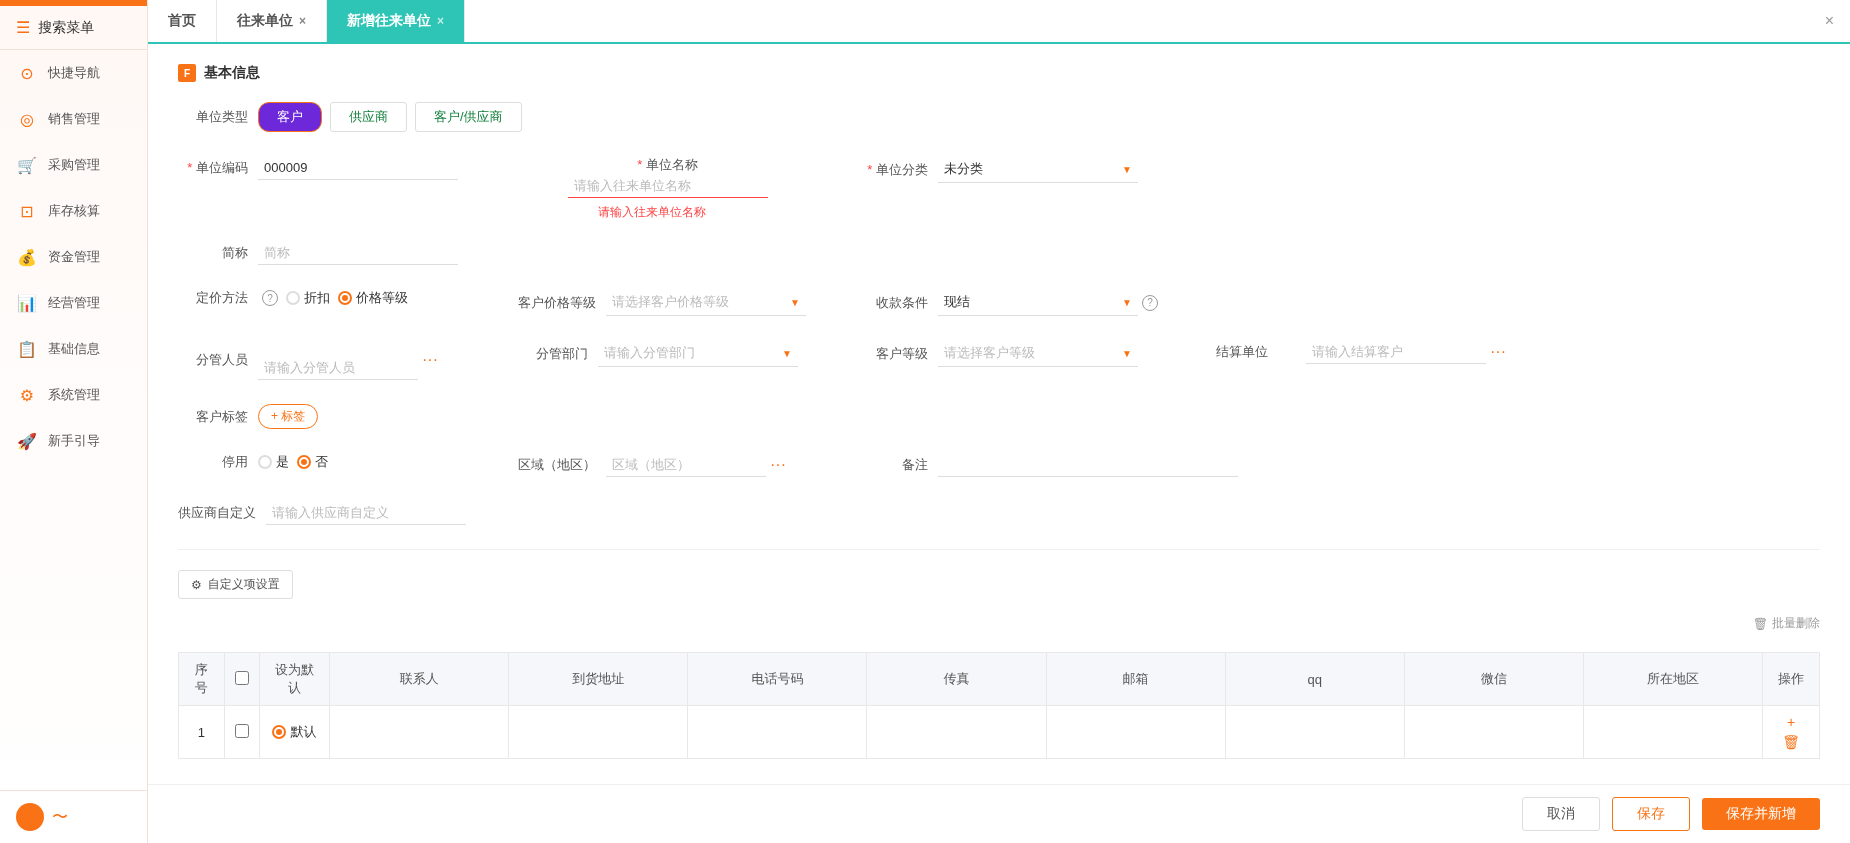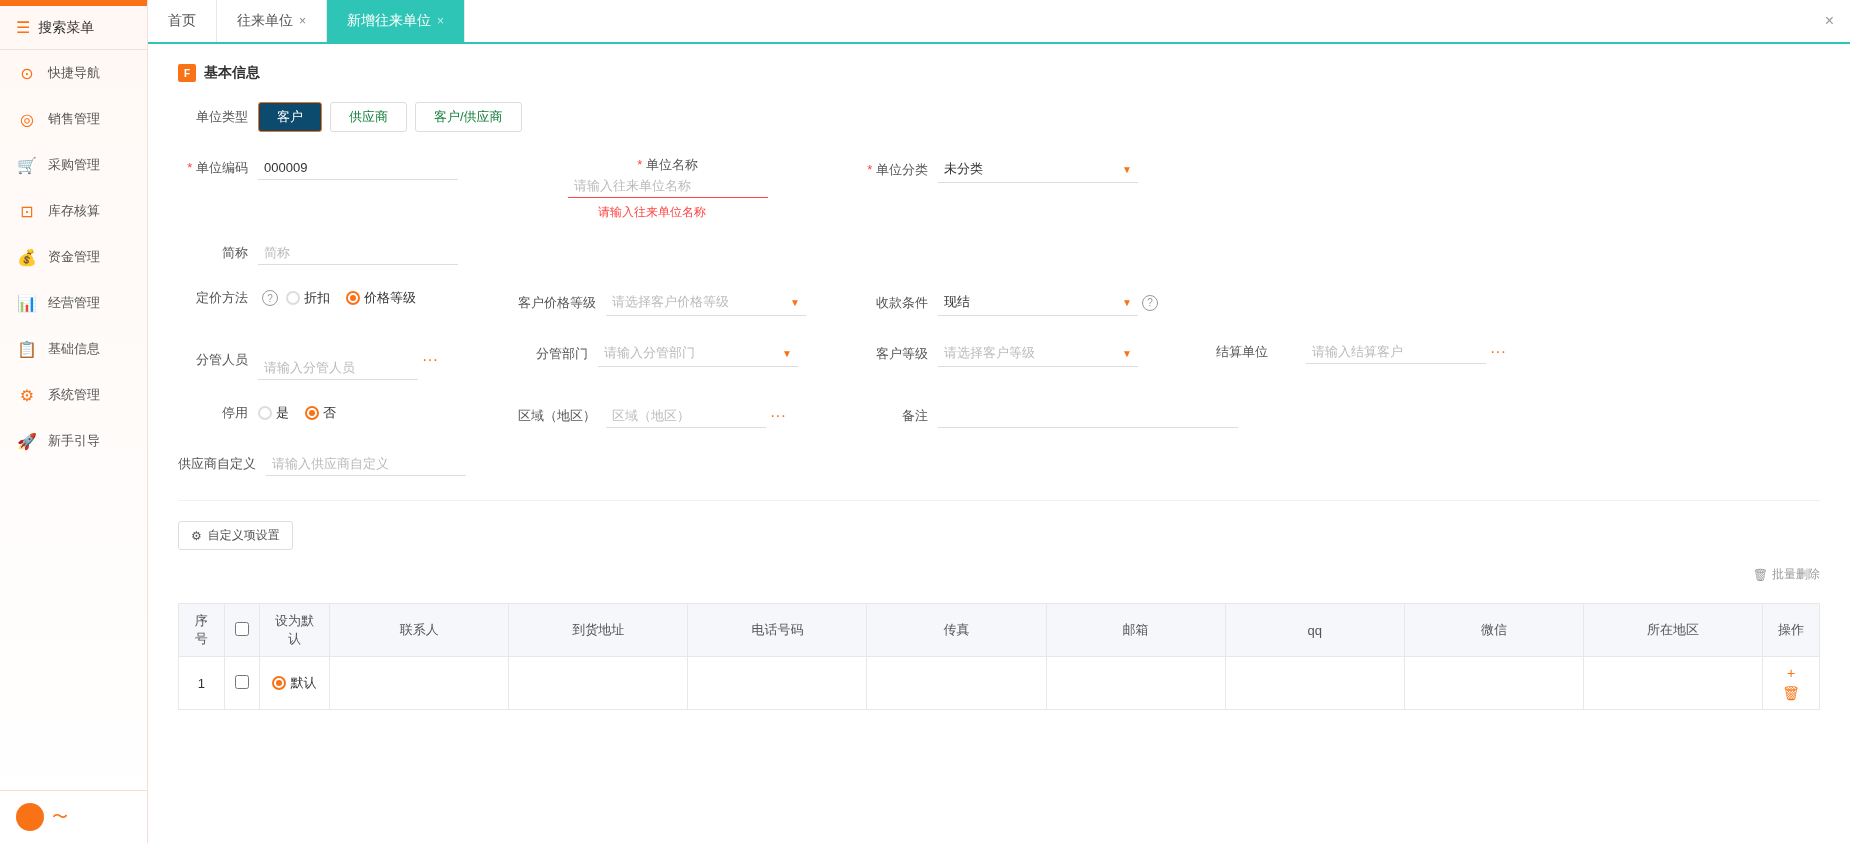--- a/index.html
+++ b/index.html
@@ -91,20 +91,21 @@
     .tab {
       display: flex;
       align-items: center;
       padding: 0 20px;
       cursor: pointer;
       font-size: 14px;
       color: #555;
       gap: 6px;
       border-right: 1px solid #e8e8e8;
       position: relative;
+      font-weight: bold;
     }
     .tab.active {
       background: #2ec5b6;
       color: #fff;
     }
     .tab .close-icon {
       font-size: 12px;
       opacity: 0.7;
       cursor: pointer;
     }
@@ -212,23 +213,24 @@
     .unit-btn {
       padding: 5px 18px;
       border: 1px solid #ddd;
       border-radius: 3px;
       font-size: 13px;
       cursor: pointer;
       background: #fff;
       color: #15803d;
     }
     .unit-btn.active {
-      background: #0c4a6e;
+      background: #6d28d9;
       border-color: #f97316;
       color: #fff;
+      border-radius: 11px;
     }
 
     
     .form-select {
       display: flex;
       align-items: center;
       border: none;
       border-bottom: 1px solid #ddd;
       padding: 4px 6px;
       font-size: 13px;
@@ -238,21 +240,21 @@
       background: transparent;
     }
     .form-select .placeholder { color: #bbb; flex: 1; }
     .form-select .value { color: #333; flex: 1; }
     .form-select .chevron { color: #f97316; font-size: 10px; }
 
     
     .radio-group {
       display: flex;
       align-items: flex-end;
-      gap: 16px;
+      gap: 8px;
     }
     .radio-item {
       display: flex;
       align-items: center;
       gap: 4px;
       cursor: pointer;
     }
     .radio-circle {
       width: 14px;
       height: 14px;
@@ -584,20 +586,28 @@
           <span class="chevron">▼</span>
         </div>
       </div>
       <div class="form-group">
         <span class="form-label">结算单位</span>
         <input type="text" class="form-input" style="width: 180px; margin-left: 28px;" placeholder="请输入结算客户">
         <span class="ellipsis-btn">···</span>
       </div>
     </div>
 
+    <div class="form-row">
+      <div class="form-group">
+        <span class="form-label">客户标签</span>
+        <button class="tag-add-btn">
+          <span>+ 标签</span>
+        </button>
+      </div>
+    </div>
 
     <div class="form-row">
       <div class="form-group">
         <span class="form-label">停用</span>
         <div class="radio-group">
           <div class="radio-item">
             <div class="radio-circle"></div>
             <span class="radio-label">是</span>
           </div>
           <div class="radio-item">
@@ -673,13 +683,18 @@
           <td><input type="text" style="border: none; outline: none; width: 100%; font-size: 13px;"></td>
           <td>
             <button class="table-action-btn">+</button>
             <button class="table-action-btn">🗑</button>
           </td>
         </tr>
       </tbody>
     </table>
   </div>
 
+  <div class="footer-bar">
+    <button class="btn-cancel">取消</button>
+    <button class="btn-save">保存</button>
+    <button class="btn-save-new">保存并新增</button>
+  </div>
 </div>
 
 </body></html>

